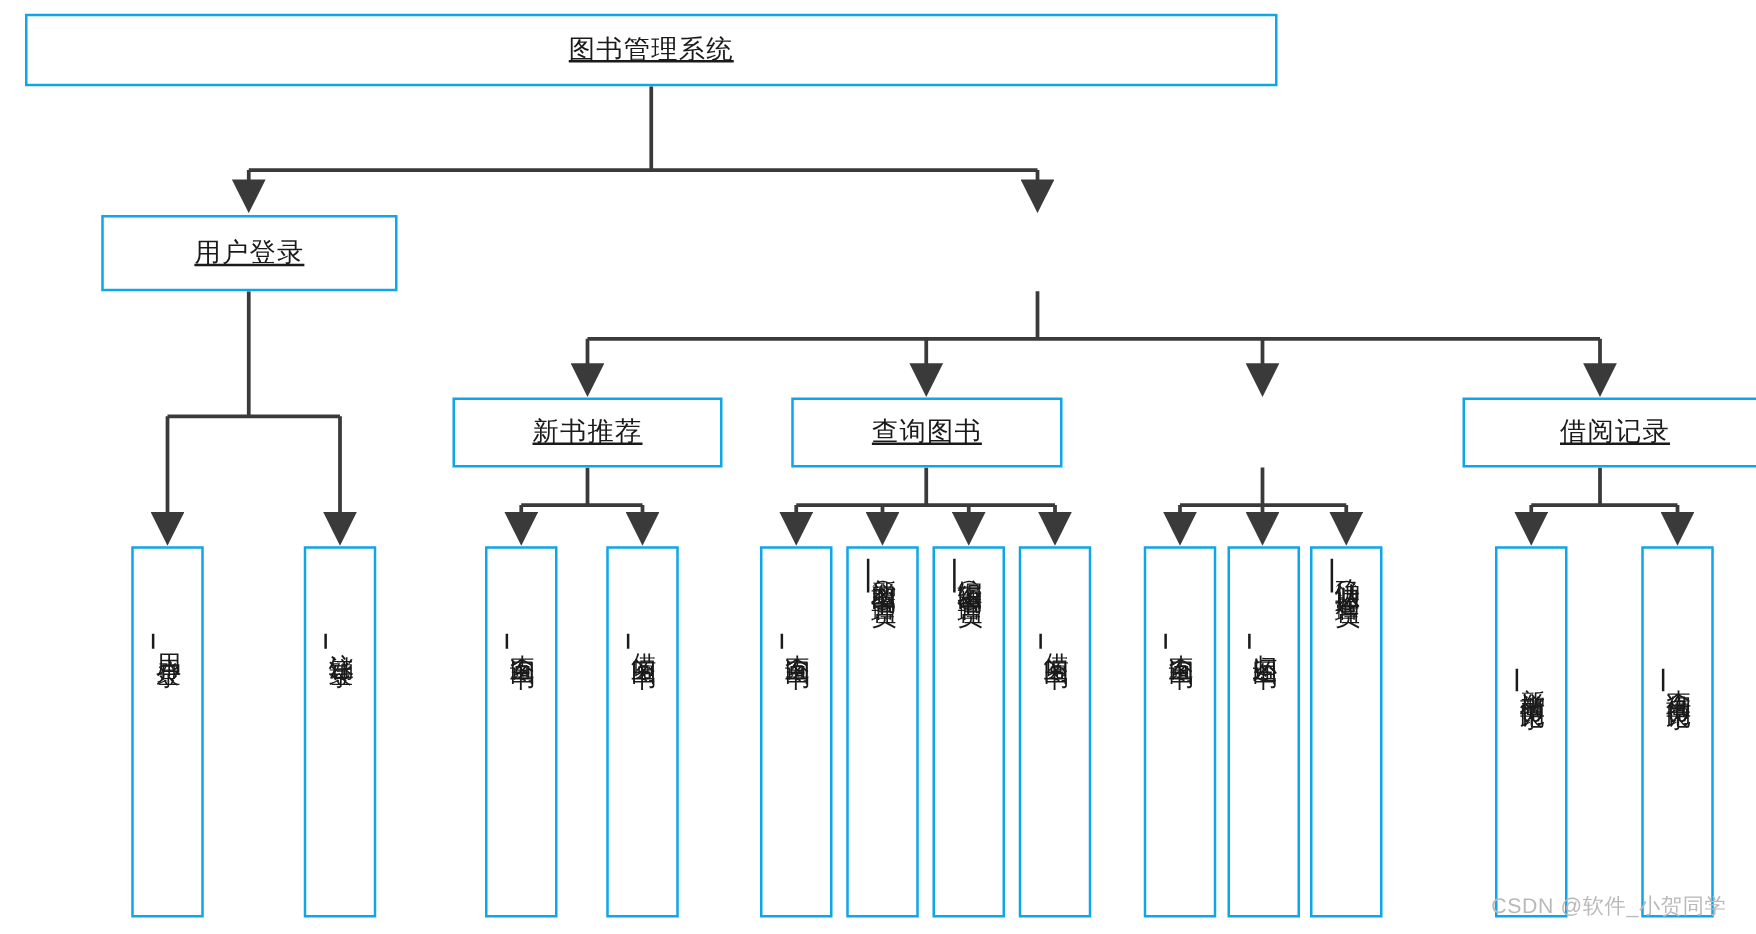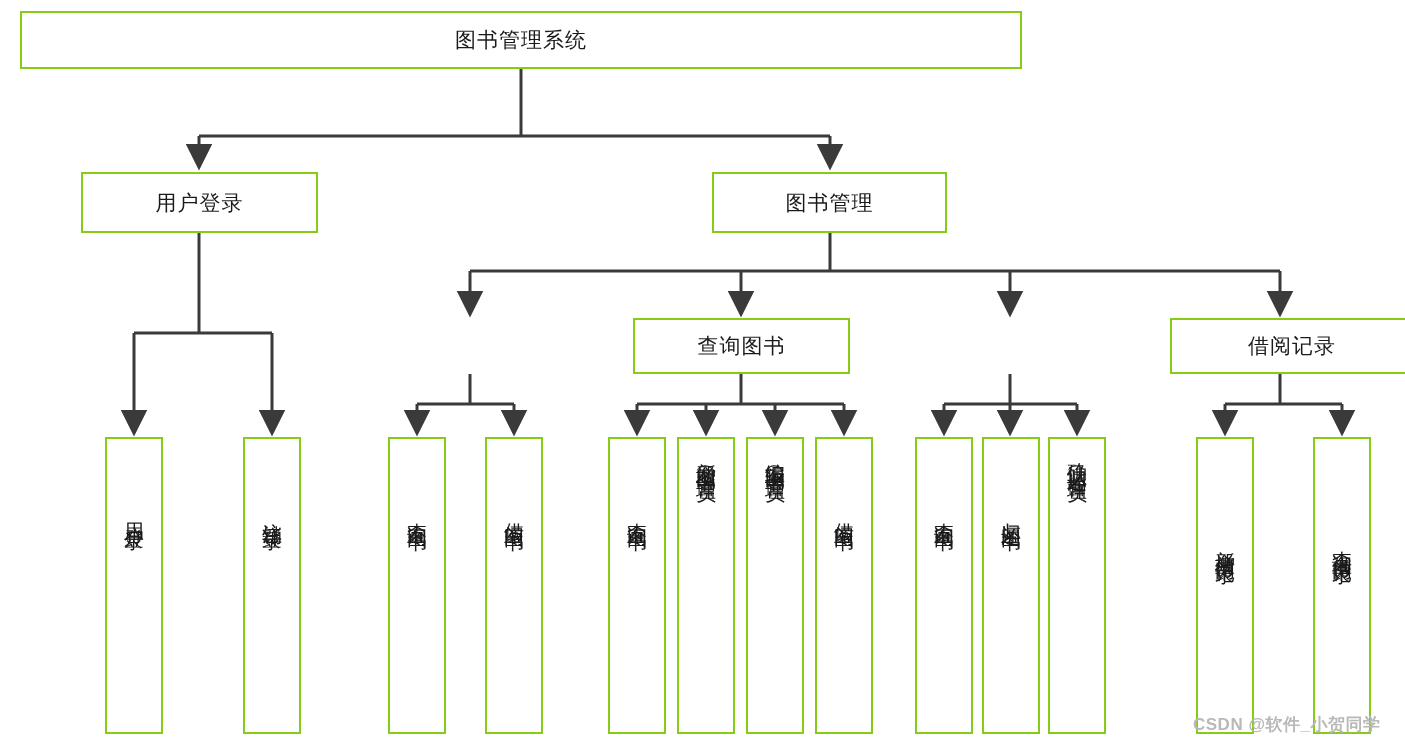--- a/index.html
+++ b/index.html
@@ -22,25 +22,26 @@
     left: 0;
     top: 0;
     width: 1405px;
     height: 747px;
     pointer-events: none;
   }
   .node {
     position: absolute;
     box-sizing: border-box;
     background: #ffffff;
-    border: 2px solid #84cc16;
+    border: 2px solid #0ea5e9;
     display: flex;
     align-items: center;
     justify-content: center;
     color: #1a1a1a;
+    text-decoration: underline;
   }
   .node.horiz {
     font-size: 21px;
     letter-spacing: 1px;
     line-height: 1.2;
   }
   .node.vert {
     font-size: 20px;
     padding-top: 6px;
     align-items: flex-start;
@@ -61,21 +62,20 @@
   }
   .node.vert.top .vtext {
     margin-top: 2px;
   }
   .watermark {
     position: absolute;
     font-size: 17px;
     color: #b9b9b9;
     white-space: nowrap;
     letter-spacing: 0.5px;
-    font-weight: bold;
   }
 </style>
 </head>
 <body>
 
 <div id="canvas">
 
   <svg class="wires" viewBox="0 0 1405 747" xmlns="http://www.w3.org/2000/svg">
     <defs>
       <marker id="arrow" viewBox="0 0 12 12" refX="10" refY="6" markerWidth="9" markerHeight="9" orient="auto-start-reverse">
@@ -127,24 +127,24 @@
   </svg>
 
   <div class="node horiz" style="left:20px; top:11px; width:1002px; height:58px;">
     <span>图书管理系统</span>
   </div>
 
   <div class="node horiz" style="left:81px; top:172px; width:237px; height:61px;">
     <span>用户登录</span>
   </div>
 
-  <div class="node horiz" style="left:712px; top:172px; width:235px; height:61px;">
-    <span>图书管理</span>
-  </div>
-
+
+  <div class="node horiz" style="left:362px; top:318px; width:216px; height:56px;">
+    <span>新书推荐</span>
+  </div>
 
   <div class="node horiz" style="left:633px; top:318px; width:217px; height:56px;">
     <span>查询图书</span>
   </div>
 
 
   <div class="node horiz" style="left:1170px; top:318px; width:244px; height:56px;">
     <span>借阅记录</span>
   </div>
 

